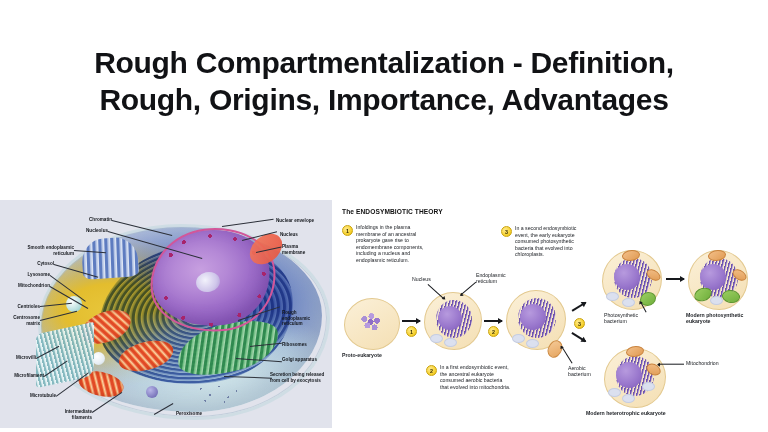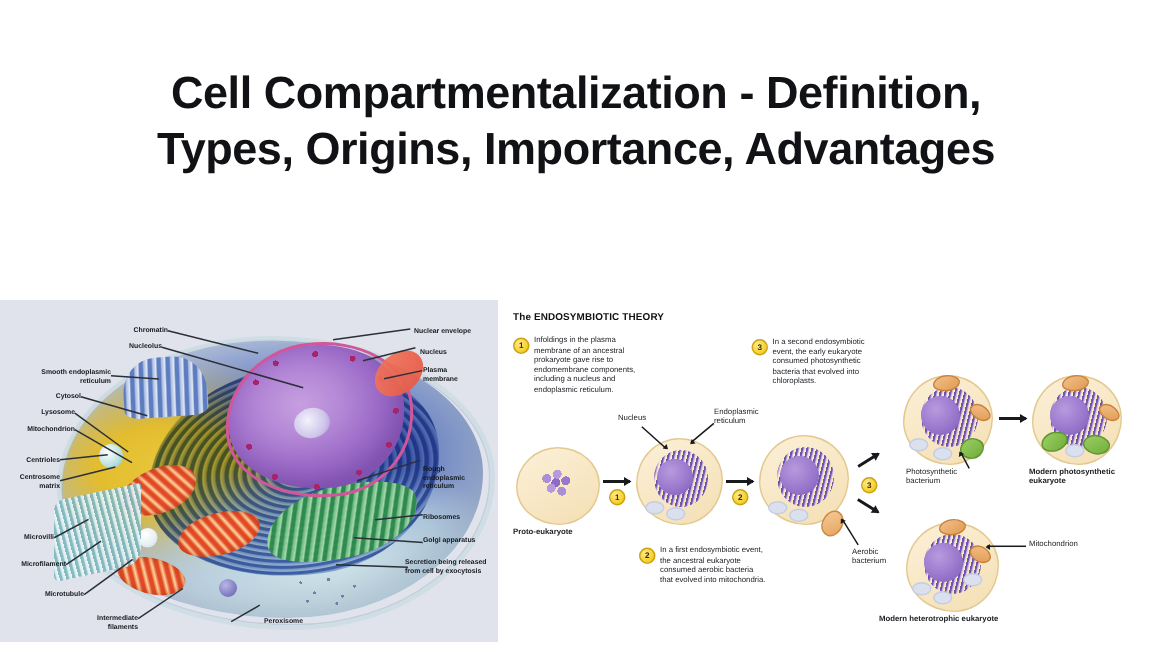--- a/index.html
+++ b/index.html
@@ -257,22 +257,22 @@
     border-left:3.6px solid #17191d;
     border-top:2px solid transparent;border-bottom:2px solid transparent;
   }
 </style>
 </head>
 <body>
 
 <div id="page">
 
   <div class="title-block">
-    <div class="title-line">Cell Compartmentalization - Definition,</div>
-    <div class="title-line">Types, Origins, Importance, Advantages</div>
+    <div class="title-line">Rough Compartmentalization - Definition,</div>
+    <div class="title-line">Rough, Origins, Importance, Advantages</div>
   </div>
 
   <div class="figure-row">
 
     <div class="cell-panel">
       <div class="cell-stage">
 
         <div class="cellbody"></div>
         <div class="membrane-rim"></div>
         <div class="er-whorl"></div>

